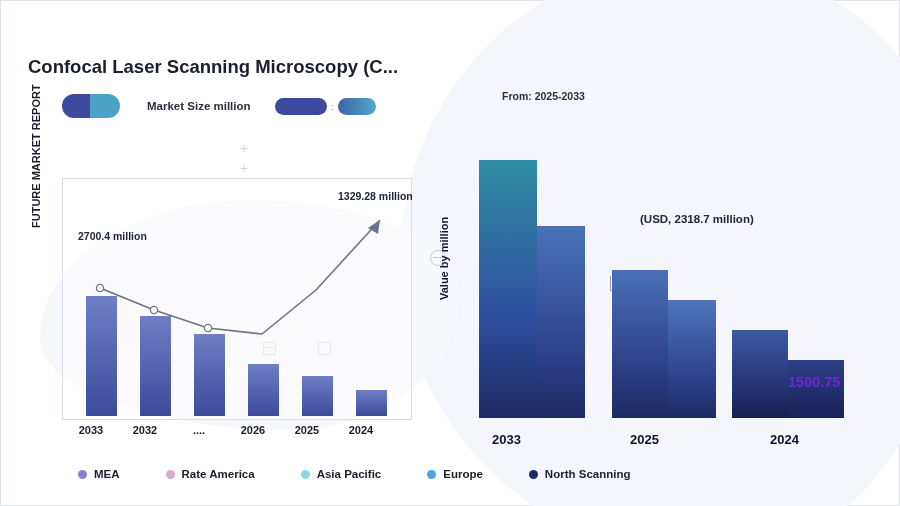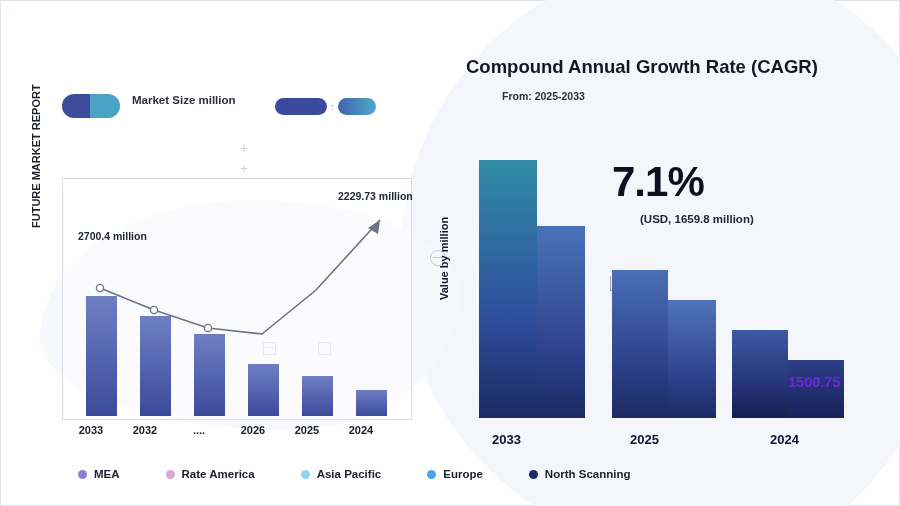--- a/index.html
+++ b/index.html
@@ -37,21 +37,21 @@
   .left{
     position:absolute;left:0;top:0;width:452px;height:506px;z-index:2;
   }
   .left-title{
     position:absolute;left:28px;top:56px;
     width:410px;
     font-size:18.5px;font-weight:bold;color:#1b1f2a;
     white-space:nowrap;overflow:hidden;text-overflow:ellipsis;
   }
   .legend-top{
-    position:absolute;left:62px;top:94px;display:flex;gap:12px;
+    position:absolute;left:62px;top:94px;display:flex;align-items:center;gap:27px;
   }
   .legend-chip{
     width:58px;height:24px;border-radius:12px;
     background:linear-gradient(90deg,#3c4b9c 0%,#3c4b9c 48%,#4aa3c4 48%,#4aa3c4 100%);
   }
   .legend-chip-label{font-size:11.5px;font-weight:bold;color:#2b2f3a;}
   .legend-top2{
     position:absolute;left:275px;top:98px;display:flex;align-items:center;gap:4px;
   }
   .pill-a{width:52px;height:17px;border-radius:9px;background:#3b4a9e;}
@@ -143,20 +143,21 @@
 </style>
 </head>
 <body>
 
 <div class="frame"></div>
 <div class="blob"></div>
 <div class="blob2"></div>
 
 <div class="left">
 
+  <div class="left-title">Confocal Laser Scanning Microscopy (C...</div>
 
   <div class="legend-top">
     <div class="legend-chip"></div>
     <div class="legend-chip-label">Market Size million</div>
   </div>
 
   <div class="legend-top2">
     <div class="pill-a"></div>
     <div class="dotsep">:</div>
     <div class="pill-b"></div>
@@ -166,21 +167,21 @@
   <div class="plus2">+</div>
   <div class="circle-icon"></div>
   <div class="sq-icon"></div>
   <div class="sq-icon2"></div>
 
   <div class="yaxis-title">FUTURE MARKET REPORT</div>
 
   <div class="chart-box"></div>
 
   <div class="lbl-left">2700.4 million</div>
-  <div class="lbl-right">2229.73 million</div>
+  <div class="lbl-right">1329.28 million</div>
 
   <div class="bars">
     <div class="bar" style="left:8px;height:120px;"></div>
     <div class="bar" style="left:62px;height:100px;"></div>
     <div class="bar" style="left:116px;height:82px;"></div>
     <div class="bar" style="left:170px;height:52px;"></div>
     <div class="bar" style="left:224px;height:40px;"></div>
     <div class="bar" style="left:278px;height:26px;"></div>
   </div>
 
@@ -220,25 +221,23 @@
     <span class="lg-text">Europe</span>
   </div>
   <div class="lg-item">
     <span class="lg-dot" style="background:#1b2a6b;"></span>
     <span class="lg-text">North Scanning</span>
   </div>
 </div>
 
 <div class="right">
 
-  <div class="right-title">Compound Annual Growth Rate (CAGR)</div>
   <div class="right-sub">From: 2025-2033</div>
 
-  <div class="cagr">7.1%</div>
-  <div class="cagr-sub">(USD, 1659.8 million)</div>
+  <div class="cagr-sub">(USD, 2318.7 million)</div>
 
   <div class="tick-mark"></div>
 
   <div class="rbars">
     <div class="rbar" style="left:27px;width:58px;height:258px;background:linear-gradient(180deg,#2f8ca4 0%,#2f4f9e 60%,#1c2a62 100%);"></div>
     <div class="rbar" style="left:85px;width:48px;height:192px;background:linear-gradient(180deg,#4a72b8 0%,#2b3f87 70%,#1b2a62 100%);"></div>
     <div class="rbar" style="left:160px;width:56px;height:148px;background:linear-gradient(180deg,#4a6fb6 0%,#2a3d84 70%,#1b2a62 100%);"></div>
     <div class="rbar" style="left:216px;width:48px;height:118px;background:linear-gradient(180deg,#4f74ba 0%,#2b3f88 70%,#1b2a62 100%);"></div>
     <div class="rbar" style="left:280px;width:56px;height:88px;background:linear-gradient(180deg,#3d5aa4 0%,#22306f 70%,#161f4e 100%);"></div>
     <div class="rbar" style="left:336px;width:56px;height:58px;background:linear-gradient(180deg,#2c3f86 0%,#18225a 100%);"></div>

